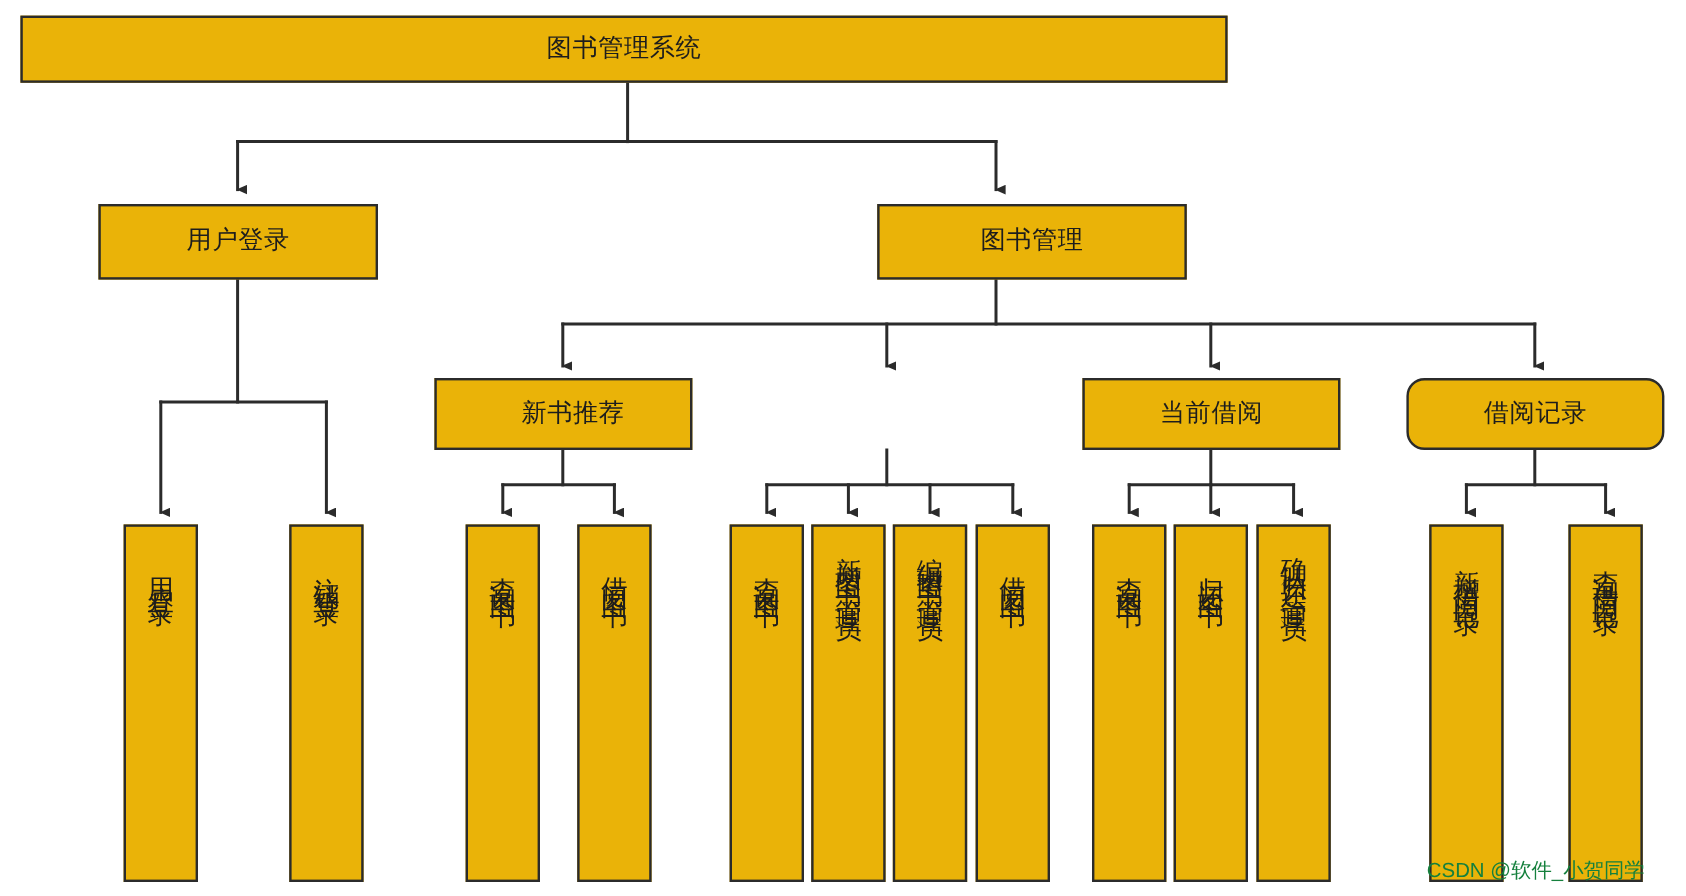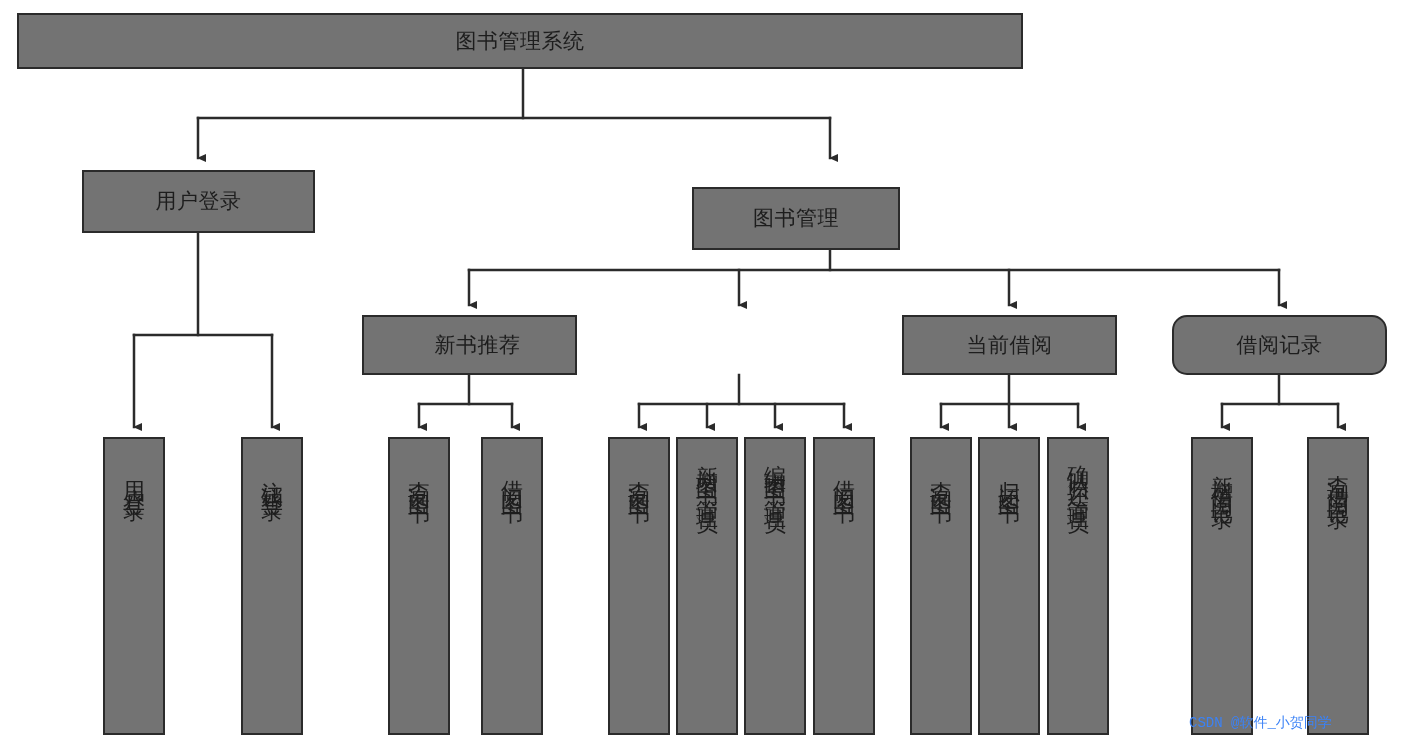--- a/index.html
+++ b/index.html
@@ -22,21 +22,21 @@
   svg.edges {
     position: absolute;
     left: 0;
     top: 0;
     width: 1405px;
     height: 747px;
   }
   .node {
     position: absolute;
     box-sizing: border-box;
-    background: #737373;
+    background: #eab308;
     border: 2px solid #2b2b2b;
     display: flex;
     align-items: center;
     justify-content: center;
     z-index: 3;
   }
   .node .label {
     color: #1d1d1d;
     letter-spacing: 0.5px;
     line-height: 1.18;
@@ -54,25 +54,25 @@
     writing-mode: vertical-rl;
     text-orientation: upright;
     font-size: 22px;
     letter-spacing: 7px;
     line-height: 1;
   }
   #watermark {
     position: absolute;
     left: 1189px;
     top: 714px;
-    font-size: 14px;
-    color: #3b82f6;
+    font-size: 17px;
+    color: #15803d;
     white-space: nowrap;
     z-index: 5;
-    font-family: Liberation Mono, monospace;
+    font-family: Liberation Sans, sans-serif;
   }
 </style>
 </head>
 <body>
 
 <div id="diagram-root">
 
   <svg class="edges" viewBox="0 0 1405 747" xmlns="http://www.w3.org/2000/svg">
     <defs>
       <marker id="arrowhead" markerWidth="9" markerHeight="9" refX="4" refY="8" orient="auto" markerUnits="userSpaceOnUse">
@@ -123,21 +123,21 @@
     </g>
   </svg>
 
   <div class="node horiz" style="left:17px; top:13px; width:1006px; height:56px;">
     <span class="label">图书管理系统</span>
   </div>
 
   <div class="node horiz" style="left:82px; top:170px; width:233px; height:63px;">
     <span class="label">用户登录</span>
   </div>
-  <div class="node horiz" style="left:692px; top:170px; width:208px; height:63px;margin-top:17px;">
+  <div class="node horiz" style="left:731px; top:170px; width:258px; height:63px;">
     <span class="label">图书管理</span>
   </div>
 
   <div class="node horiz" style="left:362px; top:315px; width:215px; height:60px;padding-left:16px;">
     <span class="label">新书推荐</span>
   </div>
   <div class="node horiz" style="left:902px; top:315px; width:215px; height:60px;">
     <span class="label">当前借阅</span>
   </div>
   <div class="node horiz" style="left:1172px; top:315px; width:215px; height:60px;border-radius:15px;">

